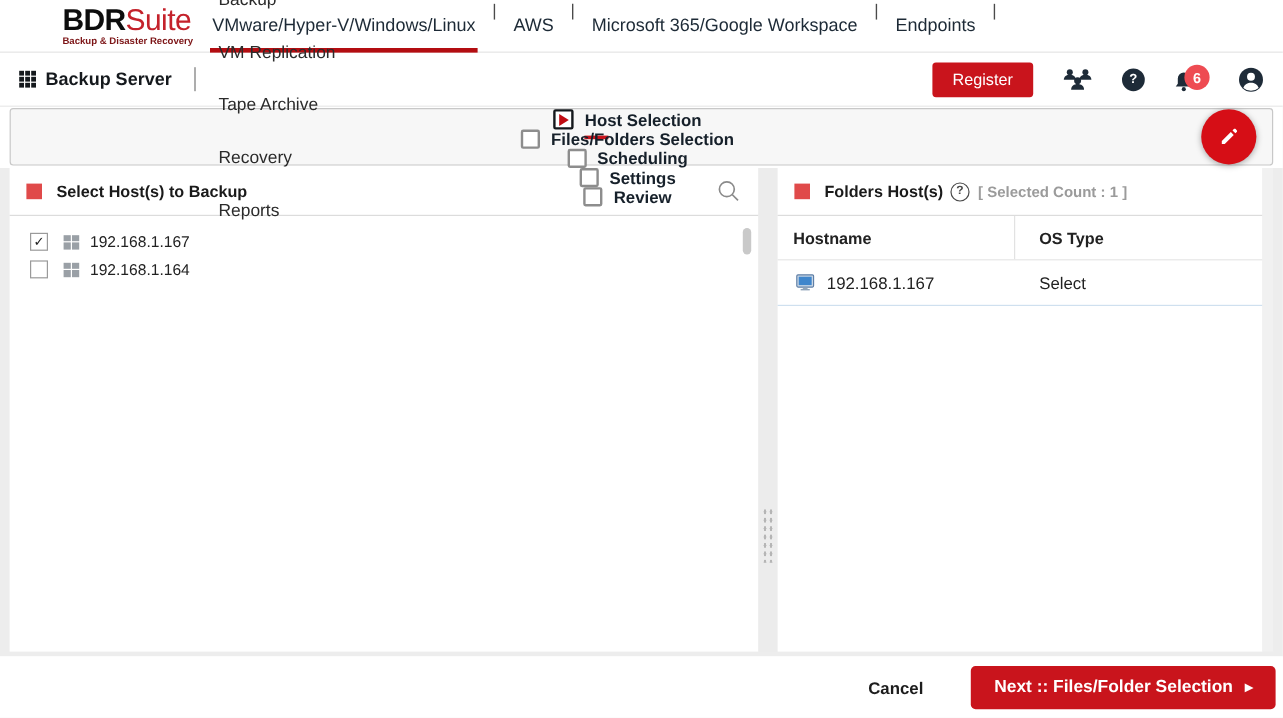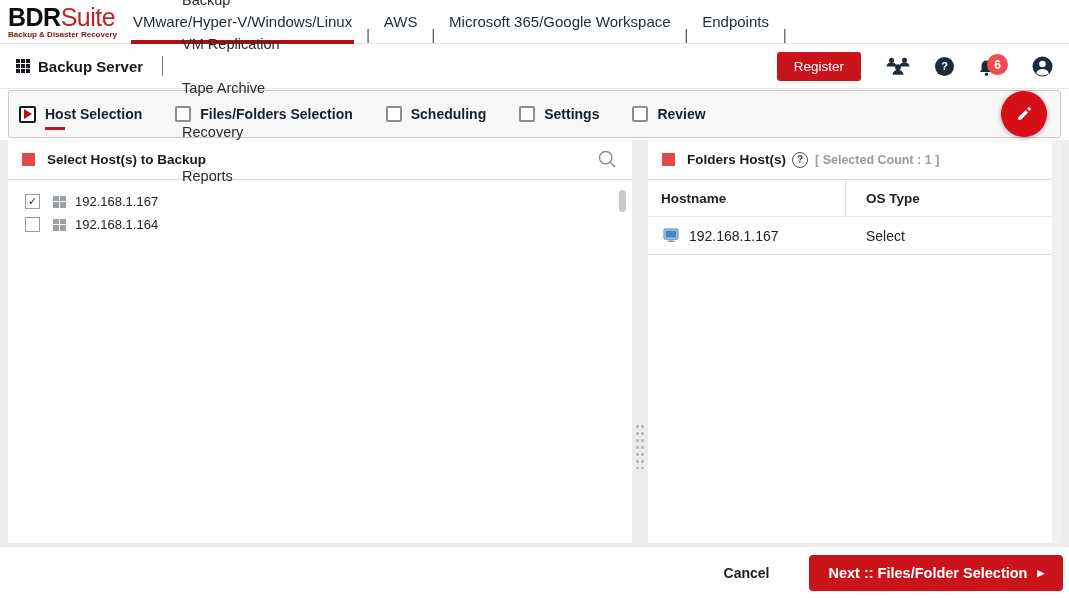--- a/index.html
+++ b/index.html
@@ -4,26 +4,26 @@
 <style>
   * { box-sizing: border-box; margin: 0; padding: 0; }
   body {
     width: 1069px; height: 598px; position: relative; overflow: hidden;
     background: #fff; font-family: "Liberation Sans", sans-serif; color: #1d2a36;
   }
   
   .top-bar { position: absolute; top: 0; left: 0; right: 0; height: 44px;
     border-bottom: 1px solid #e2e2e2; display: flex; align-items: center;
     padding-left: 8px; background: #fff; z-index: 5; }
-  .logo { display: flex; flex-direction: column; margin-right: 14px; line-height: 1; }
+  .logo { display: flex; flex-direction: column; margin-right: 14px; line-height: 1; margin-left: 44px; }
   .logo-line { font-size: 25px; letter-spacing: -0.5px; line-height: 25px; white-space: nowrap; }
   .logo-bdr { font-weight: bold; color: #0d0d0d; }
   .logo-suite { color: #c4222b; }
   .logo-tag { font-size: 8px; font-weight: bold; color: #7c1416; margin-top: 1px; }
-  .top-nav { display: flex; align-items: flex-end; height: 100%; font-size: 15px; }
+  .top-nav { display: flex; align-items: flex-start; height: 100%; font-size: 15px; }
   .top-nav-item { height: 100%; display: flex; align-items: center; padding: 0 2px;
     position: relative; cursor: pointer; white-space: nowrap; }
   .top-nav-item.active::after { content: ""; position: absolute; left: 0; right: 0;
     bottom: -1px; height: 4px; background: #b30d11; }
   .pipe { color: #4a4a4a; margin: 0 12px; font-size: 14px; }
 
   
   .menu-bar { position: absolute; top: 44px; left: 0; right: 0; height: 45px;
     border-bottom: 1px solid #e9e9e9; display: flex; align-items: center;
     padding: 0 16px; background: #fff; z-index: 5; }
@@ -44,21 +44,21 @@
     align-items: center; justify-content: center; }
   .notif-wrap { position: relative; width: 30px; height: 24px; cursor: pointer; }
   .notif-bell { position: absolute; left: 0; bottom: 1px; }
   .notif-count { position: absolute; right: 0; top: 0; width: 21px; height: 21px;
     border-radius: 50%; background: #ee4b52; color: #fff; font-size: 12px;
     font-weight: bold; display: flex; align-items: center; justify-content: center; }
 
   
   .wizard-bar { position: absolute; top: 90px; left: 8px; width: 1053px; height: 48px;
     background: #f7f7f7; border: 1px solid #c8c8c8; border-radius: 3px;
-    display: flex; align-items: center; padding-left: 10px; z-index: 4; }
+    display: flex; align-items: center; padding-left: 10px; z-index: 4; flex-direction: column; }
   .step { display: flex; align-items: center; margin-right: 33px; cursor: pointer; }
   .step-label { font-weight: bold; font-size: 14px; color: #16202a; margin-left: 9px;
     position: relative; white-space: nowrap; }
   .step.active .step-label::after { content: ""; position: absolute; left: 0;
     bottom: -8px; width: 20px; height: 3px; background: #c9141c; }
   .play-box { width: 17px; height: 17px; border: 2px solid #14181c; border-radius: 2px;
     background: #fff; display: flex; align-items: center; justify-content: center; }
   .play-tri { width: 0; height: 0; border-left: 8px solid #c00c12;
     border-top: 5px solid transparent; border-bottom: 5px solid transparent; margin-left: 1px; }
   .step-check { width: 16px; height: 16px; border: 2px solid #8d8d8d; border-radius: 2px;

